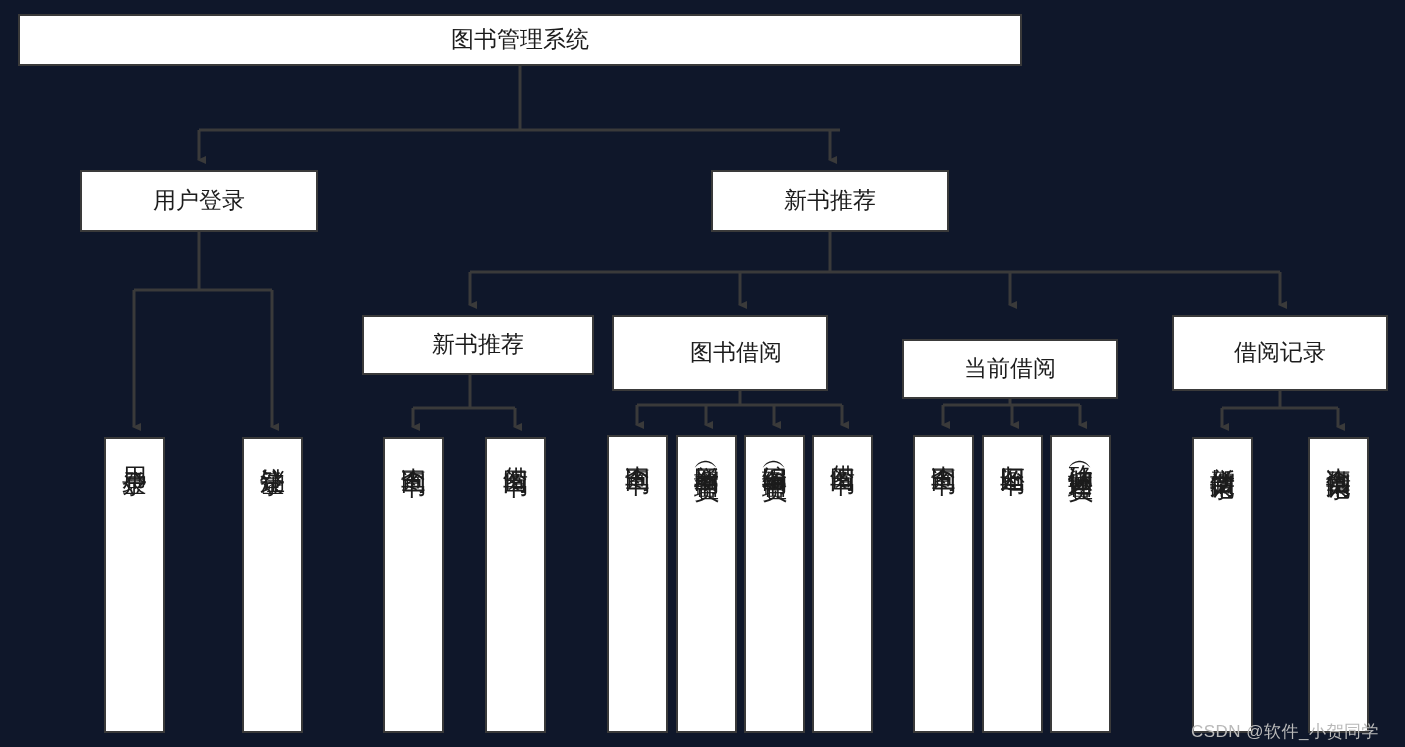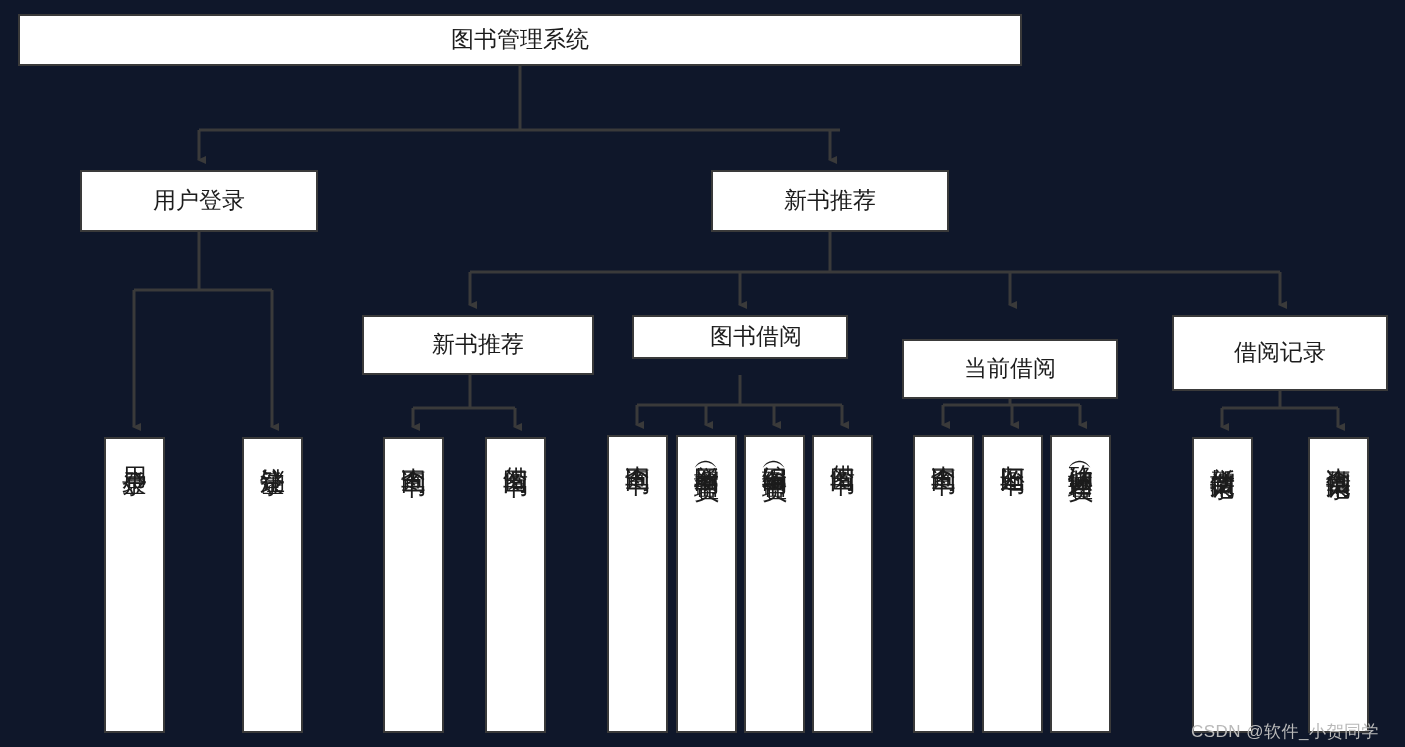--- a/index.html
+++ b/index.html
@@ -130,21 +130,21 @@
   <div class="node horiz" style="left:80px; top:170px; width:238px; height:62px;">
     <span class="label">用户登录</span>
   </div>
   <div class="node horiz" style="left:711px; top:170px; width:238px; height:62px;">
     <span class="label">新书推荐</span>
   </div>
 
   <div class="node horiz" style="left:362px; top:315px; width:232px; height:60px;">
     <span class="label">新书推荐</span>
   </div>
-  <div class="node horiz" style="left:632px; top:315px; width:216px; height:44px;padding-left:32px;">
+  <div class="node horiz" style="left:612px; top:315px; width:216px; height:76px;padding-left:32px;">
     <span class="label">图书借阅</span>
   </div>
   <div class="node horiz" style="left:902px; top:315px; width:216px; height:60px;margin-top:24px;">
     <span class="label">当前借阅</span>
   </div>
   <div class="node horiz" style="left:1172px; top:315px; width:216px; height:76px;">
     <span class="label">借阅记录</span>
   </div>
 
   <div class="node vert" style="left:104px; top:437px; width:61px; height:296px;">

